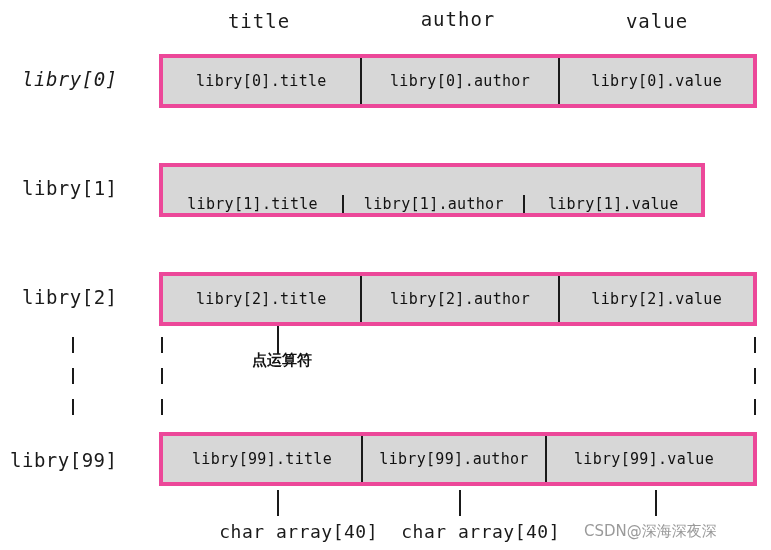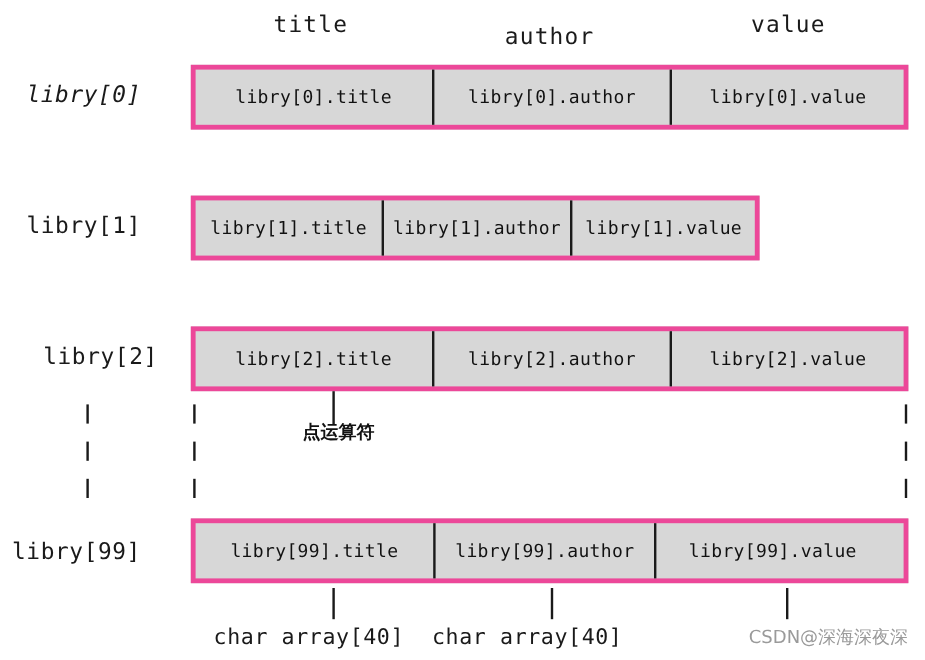--- a/index.html
+++ b/index.html
@@ -87,54 +87,54 @@
     color: #111;
     white-space: nowrap;
   }
   .footer-note {
     position: absolute;
     font-family: "DejaVu Sans Mono", monospace;
     font-size: 18px;
     letter-spacing: 0.5px;
     color: #1a1a1a;
     white-space: nowrap;
-    text-align: left;
+    text-align: right;
   }
   .watermark {
     position: absolute;
     font-family: "DejaVu Sans", "Liberation Sans", sans-serif;
     font-size: 15px;
     color: #9a9a9a;
     white-space: nowrap;
   }
 </style>
 </head>
 <body>
 
 <div class="stage">
 
   <div class="col-header" style="left:161px; top:10px; width:196px;">title</div>
-  <div class="col-header" style="left:359px; top:20px; width:198px;">author</div>
+  <div class="col-header" style="left:359px; top:8px; width:198px;">author</div>
   <div class="col-header" style="left:559px; top:10px; width:196px;">value</div>
 
   <div class="row-label" style="left:22px; top:68px;font-style:italic;">libry[0]</div>
   <div class="row-box" style="left:159px; top:54px; width:598px;">
     <div class="cell" style="width:198px;">libry[0].title</div>
     <div class="cell sep" style="width:200px;">libry[0].author</div>
     <div class="cell sep" style="width:196px;">libry[0].value</div>
   </div>
 
   <div class="row-label" style="left:22px; top:177px;">libry[1]</div>
-  <div class="row-box" style="left:159px; top:163px; width:474px;">
+  <div class="row-box" style="left:159px; top:163px; width:546px;align-items:flex-end;">
     <div class="cell" style="width:198px;">libry[1].title</div>
     <div class="cell sep" style="width:200px;">libry[1].author</div>
     <div class="cell sep" style="width:196px;">libry[1].value</div>
   </div>
 
-  <div class="row-label" style="left:36px; top:286px;">libry[2]</div>
+  <div class="row-label" style="left:22px; top:286px;">libry[2]</div>
   <div class="row-box" style="left:159px; top:272px; width:598px;">
     <div class="cell" style="width:198px;">libry[2].title</div>
     <div class="cell sep" style="width:200px;">libry[2].author</div>
     <div class="cell sep" style="width:196px;">libry[2].value</div>
   </div>
 
   <div class="tick" style="left:277px; top:326px; height:28px;"></div>
   <div class="dot-label" style="left:226px; top:351px;margin-left:26px;">点运算符</div>
 
   <div class="dots-col" style="left:72px; top:337px;">
@@ -160,15 +160,15 @@
     <div class="cell sep" style="width:196px;">libry[99].value</div>
   </div>
 
   <div class="tick" style="left:277px; top:490px; height:26px;"></div>
   <div class="tick" style="left:459px; top:490px; height:26px;"></div>
   <div class="tick" style="left:655px; top:490px; height:26px;"></div>
 
   <div class="footer-note" style="left:178px; top:521px; width:200px;">char array[40]</div>
   <div class="footer-note" style="left:360px; top:521px; width:200px;">char array[40]</div>
 
-  <div class="watermark" style="left:584px; top:522px;margin-left:40px;">CSDN@深海深夜深</div>
+  <div class="watermark" style="left:584px; top:522px;">CSDN@深海深夜深</div>
 
 </div>
 
 </body></html>

